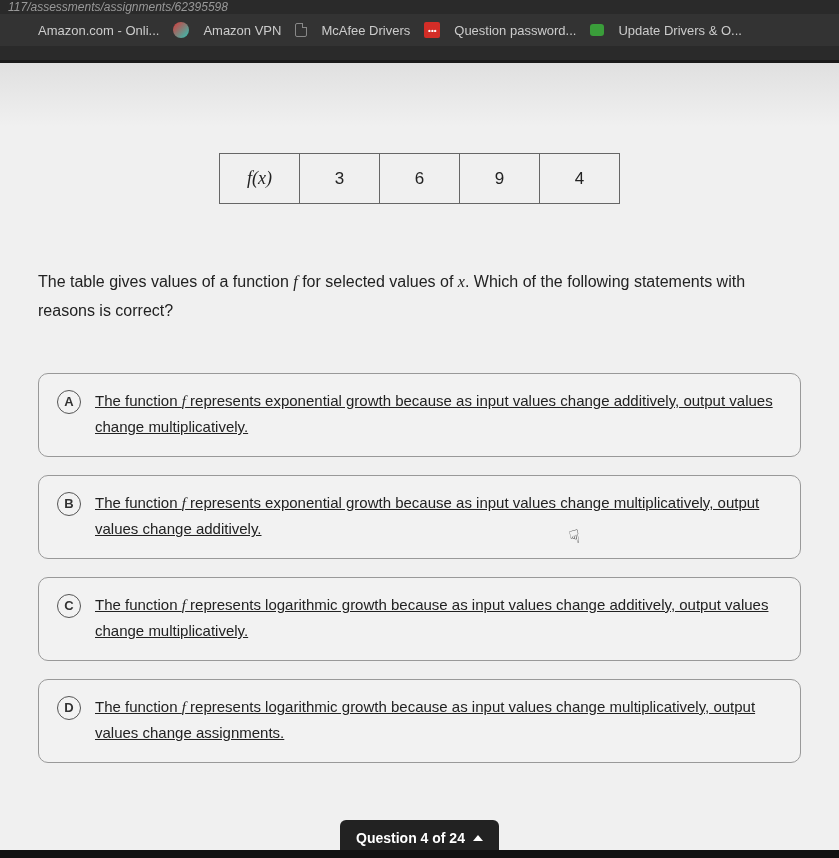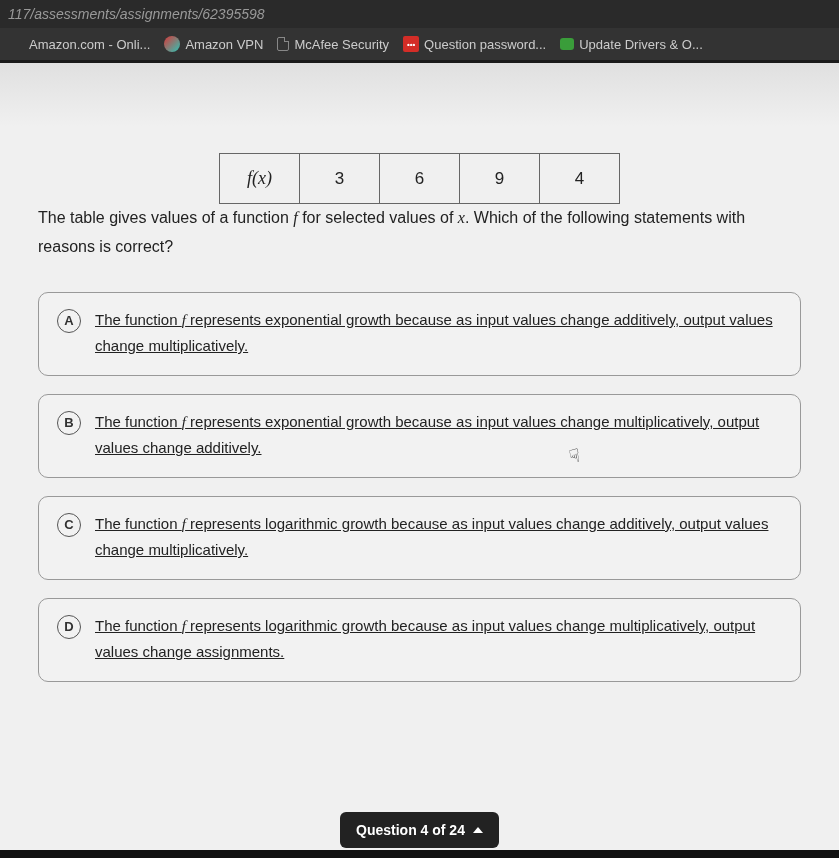--- a/index.html
+++ b/index.html
@@ -10,36 +10,36 @@
     height: 858px;
     overflow: hidden;
     position: relative;
   }
   .browser-chrome {
     background: #2a2a2a;
     height: 60px;
   }
   .url-bar {
     color: #999;
-    font-size: 14px;
-    padding: 6px 8px;
+    font-size: 12px;
+    padding: 0 8px;
     font-style: italic;
   }
   .bookmarks-bar {
     display: flex;
     align-items: center;
     gap: 14px;
     padding: 6px 8px;
     background: #333;
     height: 32px;
   }
   .bookmark-item {
     display: flex;
     align-items: center;
-    gap: 5px;
+    gap: 14px;
     color: #ccc;
     font-size: 13px;
     white-space: nowrap;
     cursor: pointer;
   }
   .bk-icon {
     width: 16px;
     height: 16px;
     display: inline-flex;
     align-items: center;
@@ -59,20 +59,21 @@
     position: relative;
     border-top: 3px solid #1a1a1a;
   }
   .content {
     background: transparent;
     padding: 90px 38px 0 38px;
   }
   .table-wrap {
     display: flex;
     justify-content: center;
+    margin-bottom: 64px;
     align-items: center;
   }
   .fx-table {
     border-collapse: collapse;
   }
   .fx-table td {
     border: 1px solid #666;
     width: 80px;
     height: 50px;
     text-align: center;
@@ -82,21 +83,21 @@
   }
   .fx-table td:first-child {
     font-style: italic;
     font-family: "Times New Roman", serif;
     font-size: 18px;
   }
   .question-stem {
     color: #222;
     font-size: 16px;
     line-height: 1.8;
-    margin-bottom: 30px;
+    margin-bottom: 47px;
   }
   .question-stem .fvar, .choice-text .fvar {
     font-family: "Times New Roman", serif;
     font-style: italic;
   }
   .choices { display: flex; flex-direction: column; gap: 18px; }
   .choice {
     border: 1px solid #999;
     border-radius: 10px;
     padding: 14px 18px 16px 18px;
@@ -131,21 +132,21 @@
     position: absolute;
     right: 220px;
     bottom: 10px;
     font-size: 18px;
     color:#333;
     transform: rotate(-10deg);
   }
   .footer-nav {
     position: absolute;
     left: 0; right: 0;
-    bottom: 10px;
+    bottom: 2px;
     display: flex;
     justify-content: center;
   }
   .qnav-btn {
     background: #222;
     color: #fff;
     border: none;
     border-radius: 6px;
     padding: 10px 16px;
     font-size: 14px;
@@ -178,21 +179,21 @@
     <div class="bookmark-item">
       <span class="bk-icon"></span>
       <span>Amazon.com - Onli...</span>
     </div>
     <div class="bookmark-item">
       <span class="bk-icon icon-express"></span>
       <span>Amazon VPN</span>
     </div>
     <div class="bookmark-item">
       <span class="bk-icon icon-page"></span>
-      <span>McAfee Security</span>
+      <span>McAfee Drivers</span>
     </div>
     <div class="bookmark-item">
       <span class="bk-icon icon-lastpass">•••</span>
       <span>Question password...</span>
     </div>
     <div class="bookmark-item">
       <span class="bk-icon icon-driver"></span>
       <span>Update Drivers &amp; O...</span>
     </div>
   </div>

